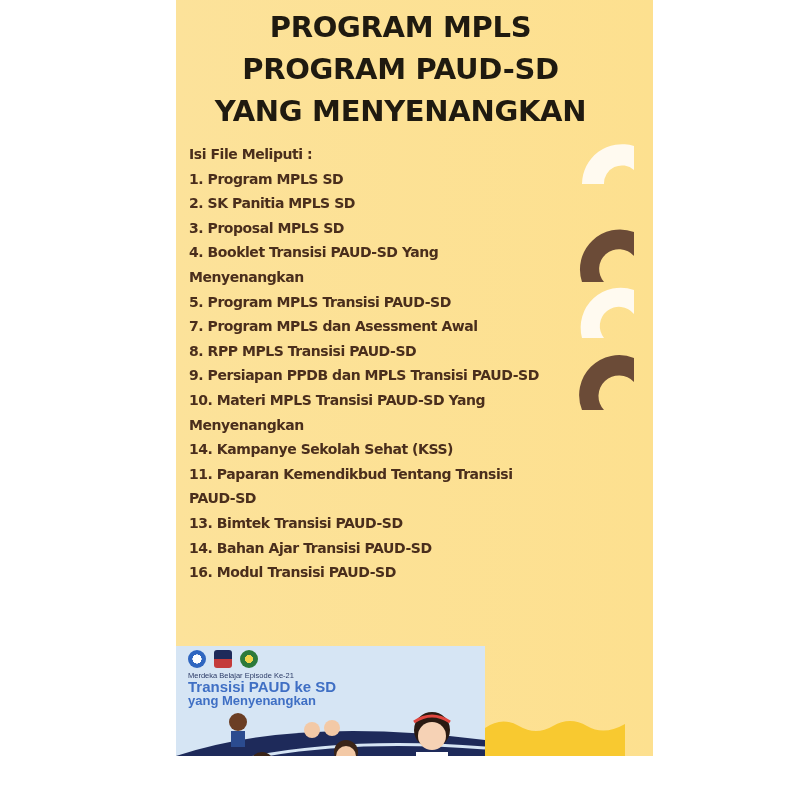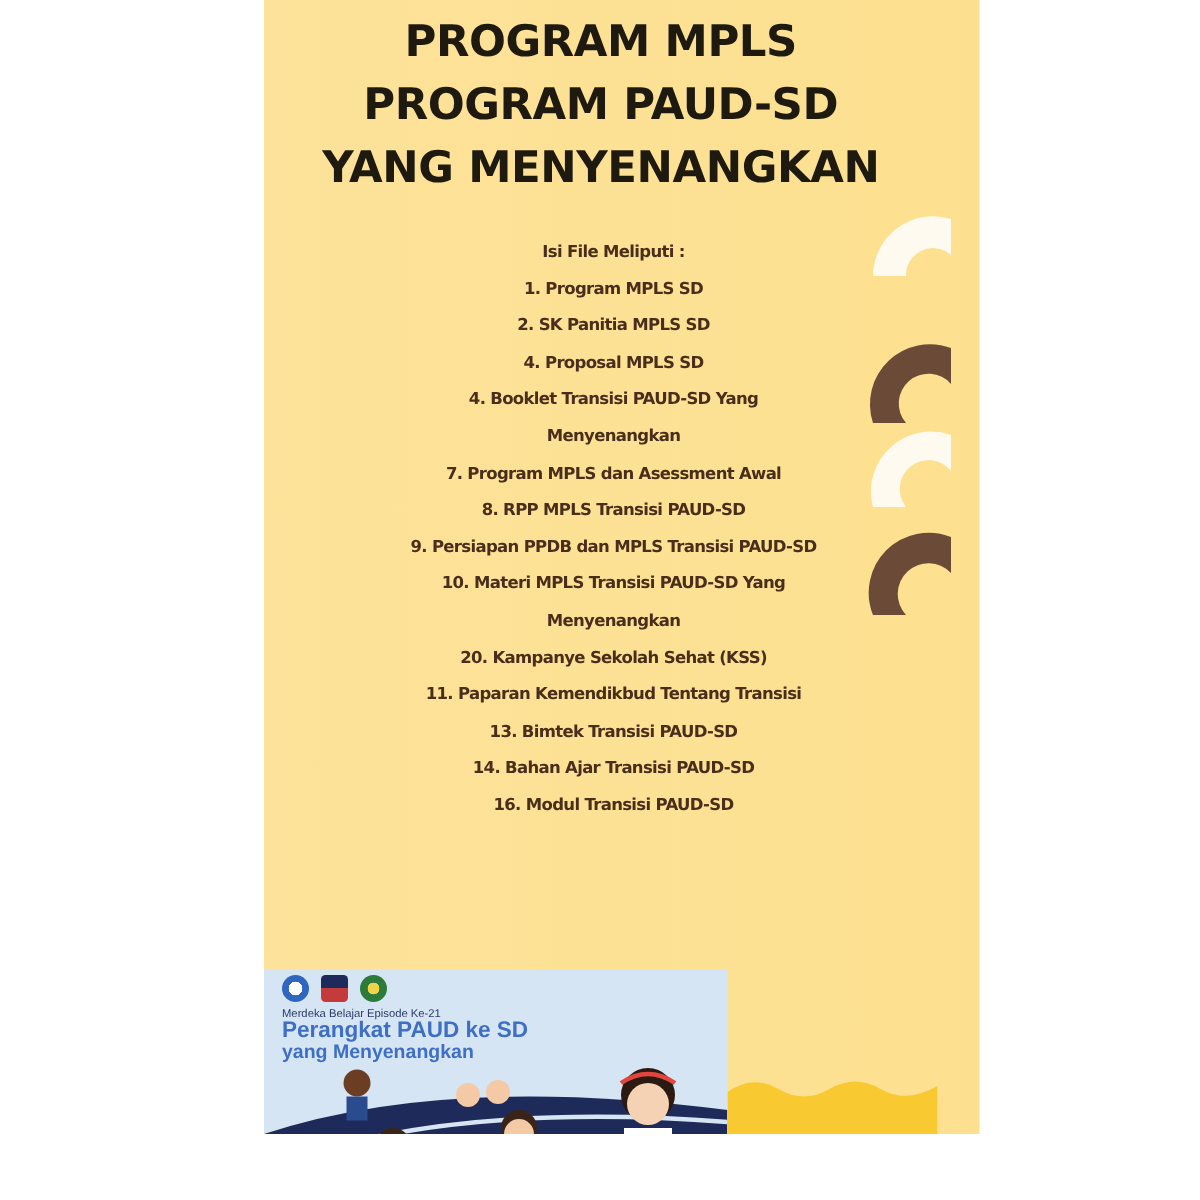--- a/index.html
+++ b/index.html
@@ -1,19 +1,19 @@
 <!DOCTYPE html>
 <html><head>
 <meta charset="utf-8">
 <style>
   html, body { margin:0; padding:0; }
   body { width:800px; height:800px; background:#ffffff; position:relative; overflow:hidden; font-family:"DejaVu Sans", sans-serif; }
   .poster { position:absolute; left:176px; top:0; width:449px; height:756px; background:linear-gradient(90deg,#fce29a 0%,#fde08f 100%); overflow:hidden;padding-left:28px; }
   .title { position:absolute; left:0; top:6px; width:449px; text-align:center; font-family:"DejaVu Sans", sans-serif; font-weight:bold; font-size:29px; line-height:42px; color:#1f1a10; letter-spacing:-0.3px; }
-  .list { position:absolute; left:13px; top:156px; width:440px; font-family:"DejaVu Sans", sans-serif; font-weight:bold; font-size:11px; line-height:24.6px; color:#4a2e1c; letter-spacing:-0.45px; z-index:2; white-space:nowrap;text-align:center; }
+  .list { position:absolute; left:13px; top:142px; width:440px; font-family:"DejaVu Sans", sans-serif; font-weight:bold; font-size:14px; line-height:24.6px; color:#4a2e1c; letter-spacing:-0.45px; z-index:2; white-space:nowrap; }
   .list div { height:24.6px; }
   .deco { position:absolute; z-index:1; }
   .banner { position:absolute; left:0; top:646px; width:309px; height:154px; background:#d6e5f4; overflow:hidden; }
   .logos { position:absolute; left:12px; top:4px; display:flex; gap:8px; }
   .logo { width:18px; height:18px; border-radius:50%; }
   .b-sub { position:absolute; left:12px; top:25px; font-family:"Liberation Sans", sans-serif; font-size:7.5px; color:#2b3a66; }
   .b-title { position:absolute; left:12px; top:34px; font-family:"Liberation Sans", sans-serif; font-weight:bold; font-size:15px; line-height:14px; color:#3f6fc4; }
   .wave { position:absolute; left:309px; bottom:0; width:140px; height:40px; }
 </style>
 </head>
@@ -31,44 +31,46 @@
     <path d="M8 44 A40 40 0 0 1 60 6 L60 30 A18 18 0 0 0 30 44 Z" fill="#fffaf0"></path>
     <path d="M8 142 A40 40 0 0 1 60 92 L60 116 A18 18 0 0 0 30 142 Z" fill="#6b4b37"></path>
     <path d="M8 198 A40 40 0 0 1 60 150 L60 174 A18 18 0 0 0 30 198 Z" fill="#fffaf0"></path>
     <path d="M8 270 A40 40 0 0 1 60 218 L60 242 A18 18 0 0 0 30 270 Z" fill="#6b4b37"></path>
   </svg>
 
   <div class="list">
     <div>Isi File Meliputi :</div>
     <div>1. Program MPLS SD</div>
     <div>2. SK Panitia MPLS SD</div>
-    <div>4. Proposal MPLS SD</div>
+    <div>3. Proposal MPLS SD</div>
     <div>4. Booklet Transisi PAUD-SD Yang</div>
     <div>Menyenangkan</div>
+    <div>5. Program MPLS Transisi PAUD-SD</div>
     <div>7. Program MPLS dan Asessment Awal</div>
     <div>8. RPP MPLS Transisi PAUD-SD</div>
     <div>9. Persiapan PPDB dan MPLS Transisi PAUD-SD</div>
     <div>10. Materi MPLS Transisi PAUD-SD Yang</div>
     <div>Menyenangkan</div>
-    <div>20. Kampanye Sekolah Sehat (KSS)</div>
+    <div>14. Kampanye Sekolah Sehat (KSS)</div>
     <div>11. Paparan Kemendikbud Tentang Transisi</div>
+    <div>PAUD-SD</div>
     <div>13. Bimtek Transisi PAUD-SD</div>
     <div>14. Bahan Ajar Transisi PAUD-SD</div>
     <div>16. Modul Transisi PAUD-SD</div>
   </div>
 
   <div class="banner">
     <div class="logos">
       <div class="logo" style="background:radial-gradient(circle,#ffffff 35%,#2f66c0 37%);"></div>
       <div class="logo" style="border-radius:3px;background:linear-gradient(180deg,#1e2a5a 50%,#c43b3b 50%);"></div>
       <div class="logo" style="background:radial-gradient(circle,#f1d34a 30%,#2d7a3a 32%);"></div>
     </div>
     <div class="b-sub">Merdeka Belajar Episode Ke-21</div>
     <div class="b-title">
-      <div>Perangkat PAUD ke SD</div>
+      <div>Transisi PAUD ke SD</div>
       <div style="font-size:13px;">yang Menyenangkan</div>
     </div>
     <svg style="position:absolute;left:0;top:40px" width="309" height="114" viewBox="0 0 309 114">
       <path d="M0 70 Q120 30 309 54 L309 114 L0 114 Z" fill="#1e2a5a"></path>
       <path d="M40 80 Q150 50 309 62" stroke="#d6e5f4" stroke-width="3" fill="none"></path>
       <path d="M60 92 Q170 64 309 76" stroke="#f2c94c" stroke-width="2" fill="none"></path>
 
       <circle cx="42" cy="86" r="14" fill="#c0306b"></circle>
       <circle cx="42" cy="88" r="9" fill="#f6d2b5"></circle>
       <rect x="30" y="98" width="24" height="16" fill="#c0306b"></rect>

